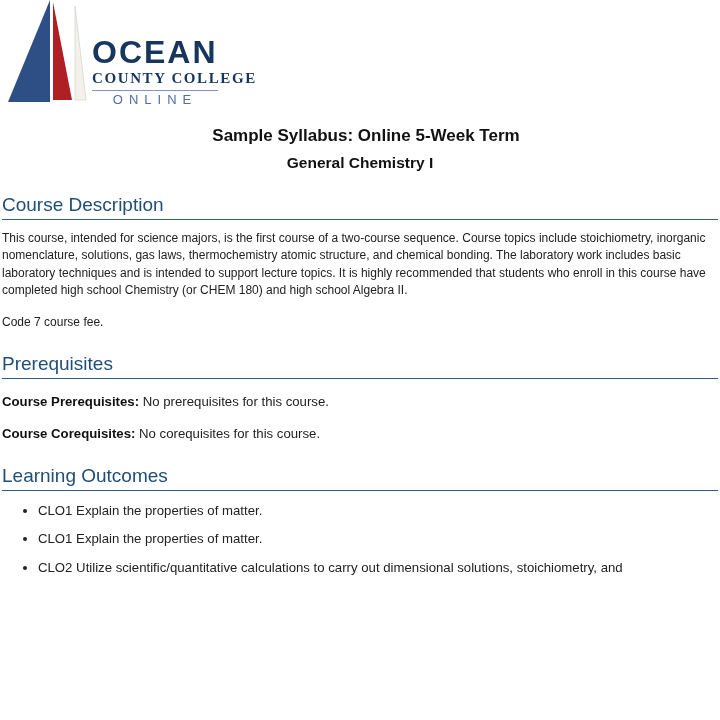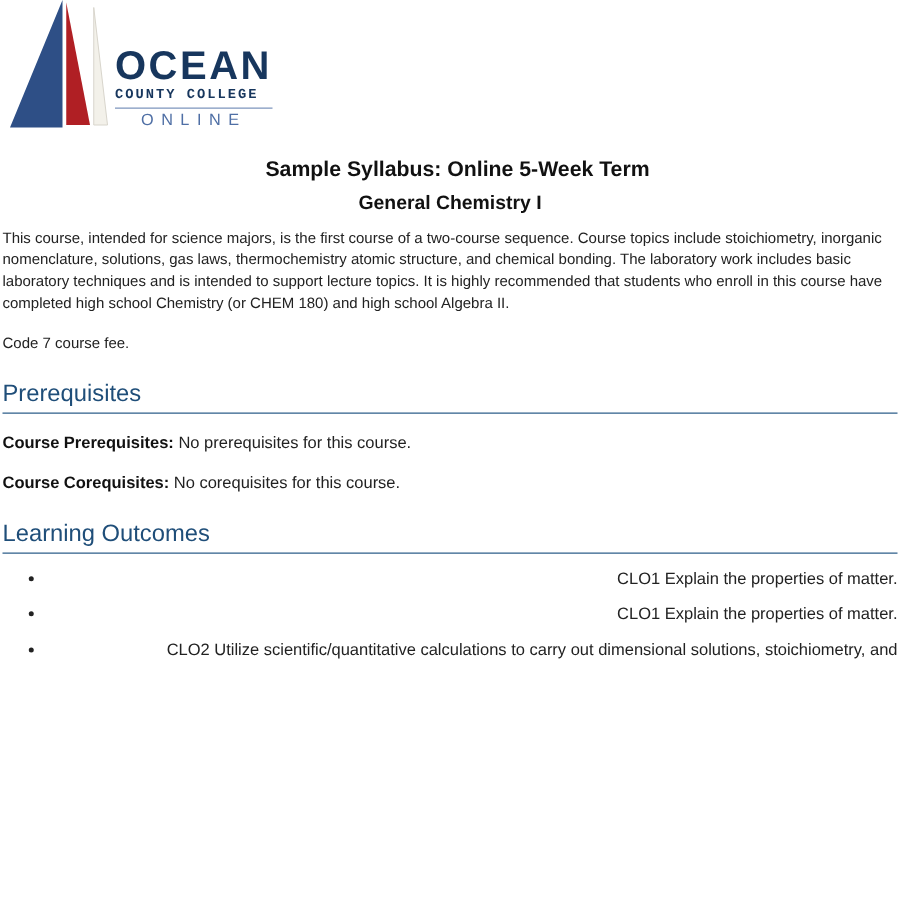--- a/index.html
+++ b/index.html
@@ -41,23 +41,23 @@
     line-height: 1;
   }
   .logo-ocean {
     font-family: "Liberation Sans", sans-serif;
     font-weight: bold;
     font-size: 32px;
     letter-spacing: 2px;
     color: #17365d;
   }
   .logo-county {
-    font-family: Liberation Mono, monospace;
+    font-family: Liberation Serif, serif;
     font-weight: bold;
-    font-size: 11px;
+    font-size: 15px;
     letter-spacing: 1.6px;
     color: #17365d;
     margin-top: 3px;
   }
   .logo-online {
     font-family: "Liberation Sans", sans-serif;
     font-size: 13px;
     letter-spacing: 6px;
     color: #4f6fa5;
     margin-top: 4px;
@@ -101,21 +101,20 @@
   .kv-line {
     font-size: 13.2px;
     line-height: 1.45;
     margin: 13px 0 0 0;
   }
   .kv-line b { color: #111111; }
   ul.outcomes {
     margin: 10px 0 0 0;
     padding-left: 36px;
     list-style-type: disc;
-    text-align: right;
   }
   ul.outcomes li {
     font-size: 13.2px;
     line-height: 1.45;
     margin-bottom: 9px;
     color: #222222;
   }
 </style>
 </head>
 <body>
@@ -135,20 +134,21 @@
     </div>
   </div>
 
   <div class="title-block">
     <div class="title-line title-1">Sample Syllabus: Online 5-Week Term</div>
     <div class="title-line title-3">General Chemistry I</div>
   </div>
 
   <div class="content">
 
+    <div class="section-heading">Course Description</div>
     <p class="body-text">This course, intended for science majors, is the first course of a two-course sequence. Course topics include stoichiometry, inorganic nomenclature, solutions, gas laws, thermochemistry atomic structure, and chemical bonding. The laboratory work includes basic laboratory techniques and is intended to support lecture topics. It is highly recommended that students who enroll in this course have completed high school Chemistry (or CHEM 180) and high school Algebra II.</p>
     <p class="body-text small-gap">Code 7 course fee.</p>
 
     <div class="section-heading">Prerequisites</div>
     <p class="kv-line">
       <b>Course Prerequisites:</b>
       <span>No prerequisites for this course.</span>
     </p>
     <p class="kv-line">
       <b>Course Corequisites:</b>

